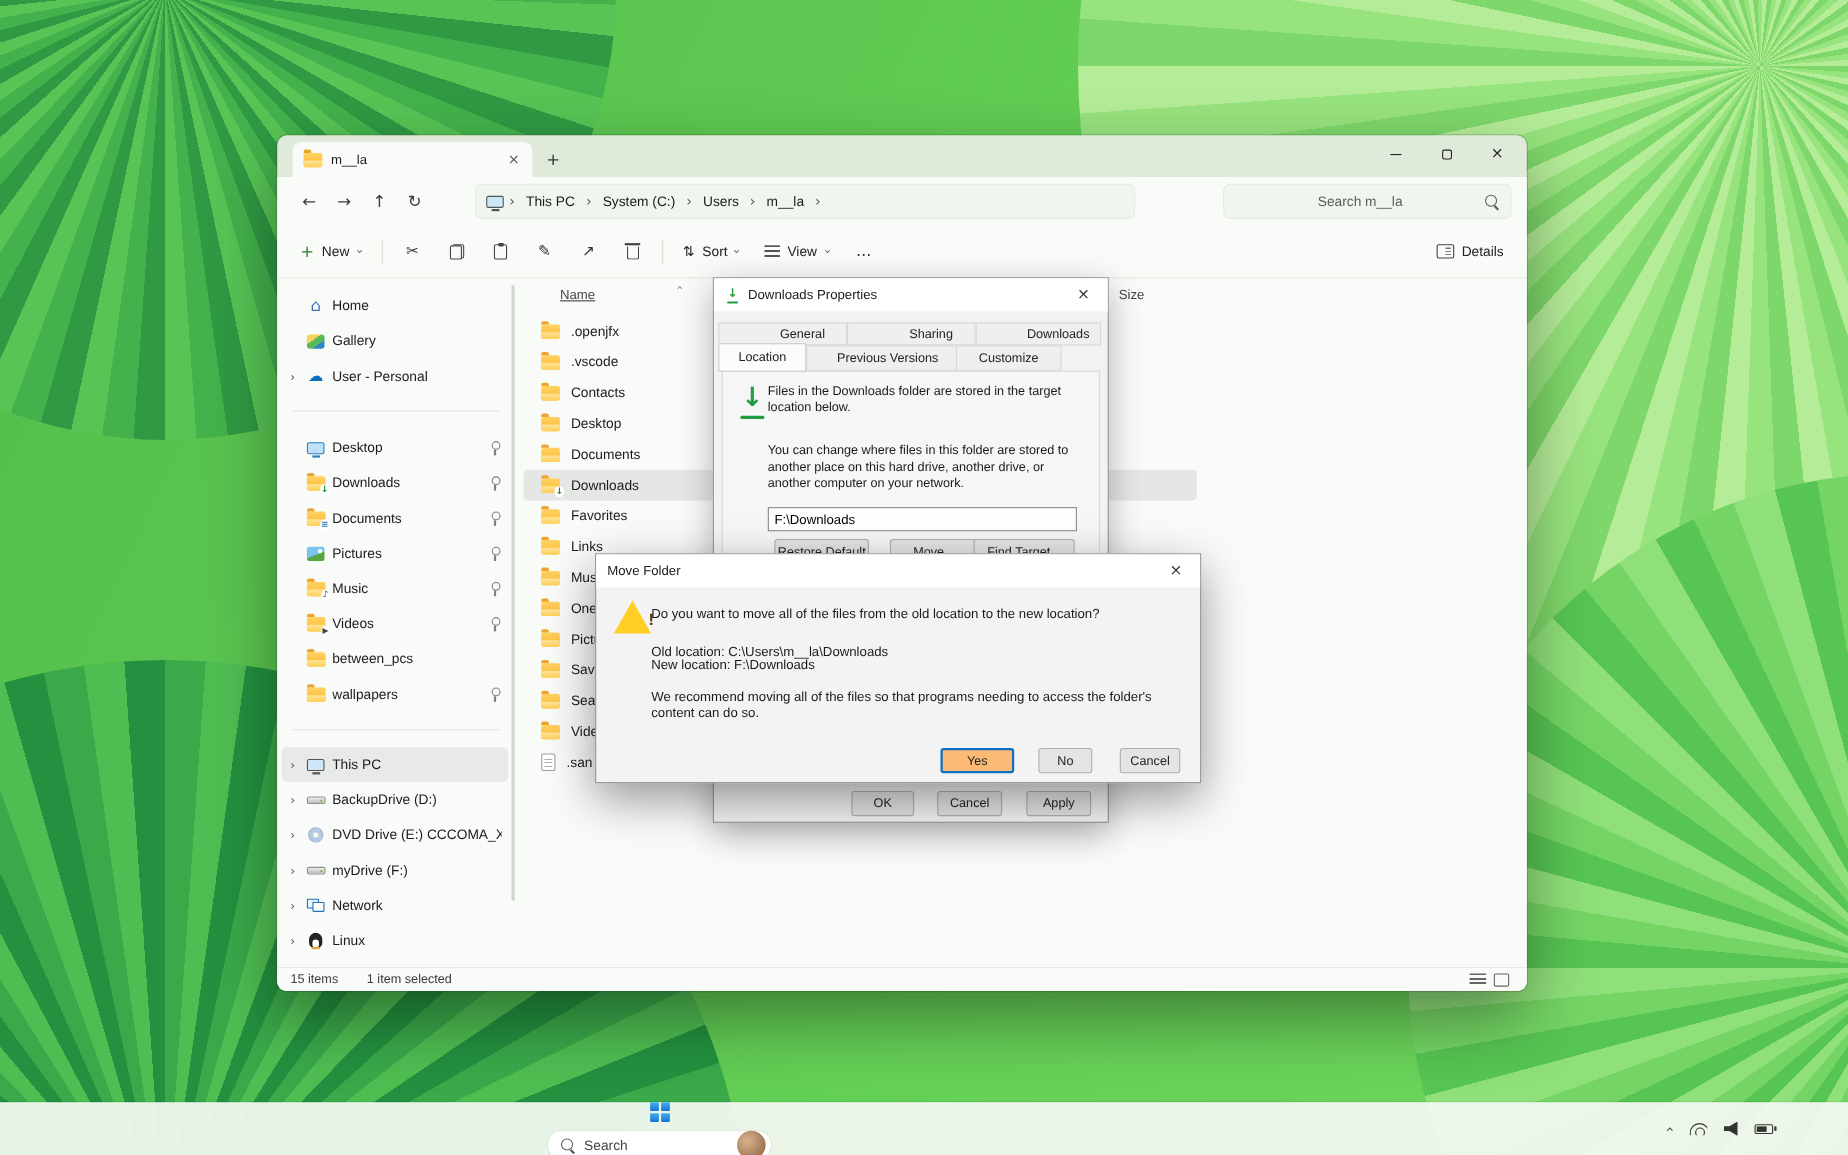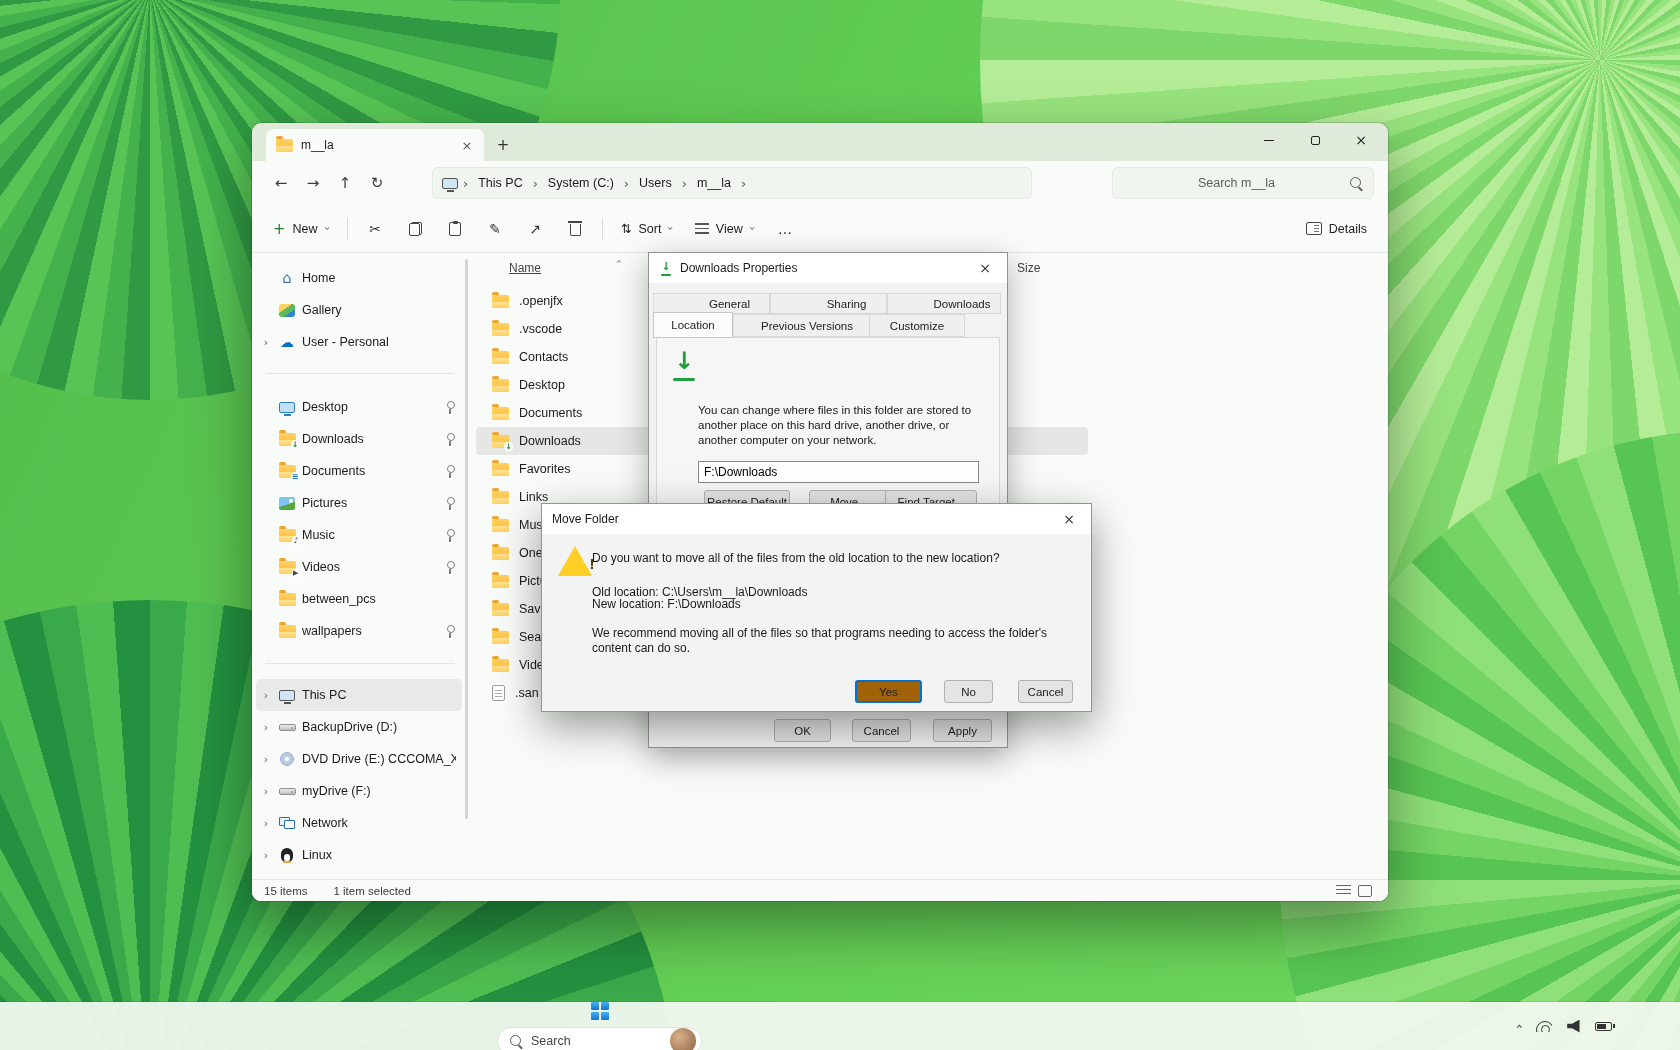--- a/index.html
+++ b/index.html
@@ -161,21 +161,21 @@
   .pane { position:absolute; left:7px; right:7px; top:84px; height:374px; background:#f6f6f6; border:1px solid #d8d8d8; }
 
   .dl-big { position:absolute; left:20px; top:96px; width:30px; height:32px; color:#1e9e3e; font-weight:bold;
     font-size:24px; line-height:24px; text-align:center; }
   .dl-big::after { content:""; position:absolute; left:4px; bottom:0; width:22px; height:3px; background:#1e9e3e; border-radius:2px; }
   .ptext { position:absolute; font-size:11.5px; line-height:15px; color:#1a1a1a; }
   .loc-input { position:absolute; left:49px; top:208px; width:281px; height:22px; border:1px solid #8a8a8a;
     background:#fff; font-size:12px; font-family:inherit; padding:0 5px; }
   .dbtn { position:absolute; height:23px; background:#e4e4e4; border:1px solid #b0b0b0; border-radius:3px;
     font-size:11.5px; font-family:inherit; color:#222; display:flex; align-items:center; justify-content:center; }
-  .dbtn.accent { background:#a16207; border:2px solid #0b6fc2; }
+  .dbtn.accent { background:#fdba74; border:2px solid #0b6fc2; }
 
   .warn { position:absolute; left:16px; top:42px; width:0; height:0;
     border-left:17px solid transparent; border-right:17px solid transparent; border-bottom:30px solid #ffcf25; }
   .warn b { position:absolute; left:13px; top:9px; width:8px; text-align:center; font-size:15px; color:#4a3b00; }
   .mtext { position:absolute; left:50px; font-size:12px; line-height:15px; color:#1a1a1a; }
 
   
   #taskbar { position:absolute; left:0; bottom:0; width:1680px; height:48px; z-index:30;
     background:rgba(243,248,241,.94); box-shadow:0 -1px 0 rgba(0,0,0,.07); }
   .tgroup { position:absolute; left:497px; top:0; height:60px; display:flex; align-items:center; gap:7px;flex-direction:column; }
@@ -545,20 +545,21 @@
   </div>
   <span class="ptab r1" style="left:4px;width:117px">General</span>
   <span class="ptab r1" style="left:121px;width:117px">Sharing</span>
   <span class="ptab r1" style="left:238px;width:114px">Downloads</span>
   <span class="ptab r2 active" style="left:4px;width:80px">Location</span>
   <span class="ptab r2" style="left:84px;width:148px">Previous Versions</span>
   <span class="ptab r2" style="left:220px;width:96px">Customize</span>
   <div class="pane"></div>
 
   <div class="dl-big g">↓</div>
+  <div class="ptext" style="left:49px;top:96px;width:272px">Files in the Downloads folder are stored in the target location below.</div>
   <div class="ptext" style="left:49px;top:150px;width:288px">You can change where files in this folder are stored to another place on this hard drive, another drive, or another computer on your network.</div>
   <input class="loc-input" value="F:\Downloads" style="">
   <span class="dbtn" style="left:55px;top:237px;width:86px">Restore Default</span>
   <span class="dbtn" style="left:160px;top:237px;width:80px">Move...</span>
   <span class="dbtn" style="left:236px;top:237px;width:92px">Find Target...</span>
   <span class="dbtn" style="left:125px;top:466px;width:57px">OK</span>
   <span class="dbtn" style="left:203px;top:466px;width:59px">Cancel</span>
   <span class="dbtn" style="left:284px;top:466px;width:59px">Apply</span>
 </div>
 

